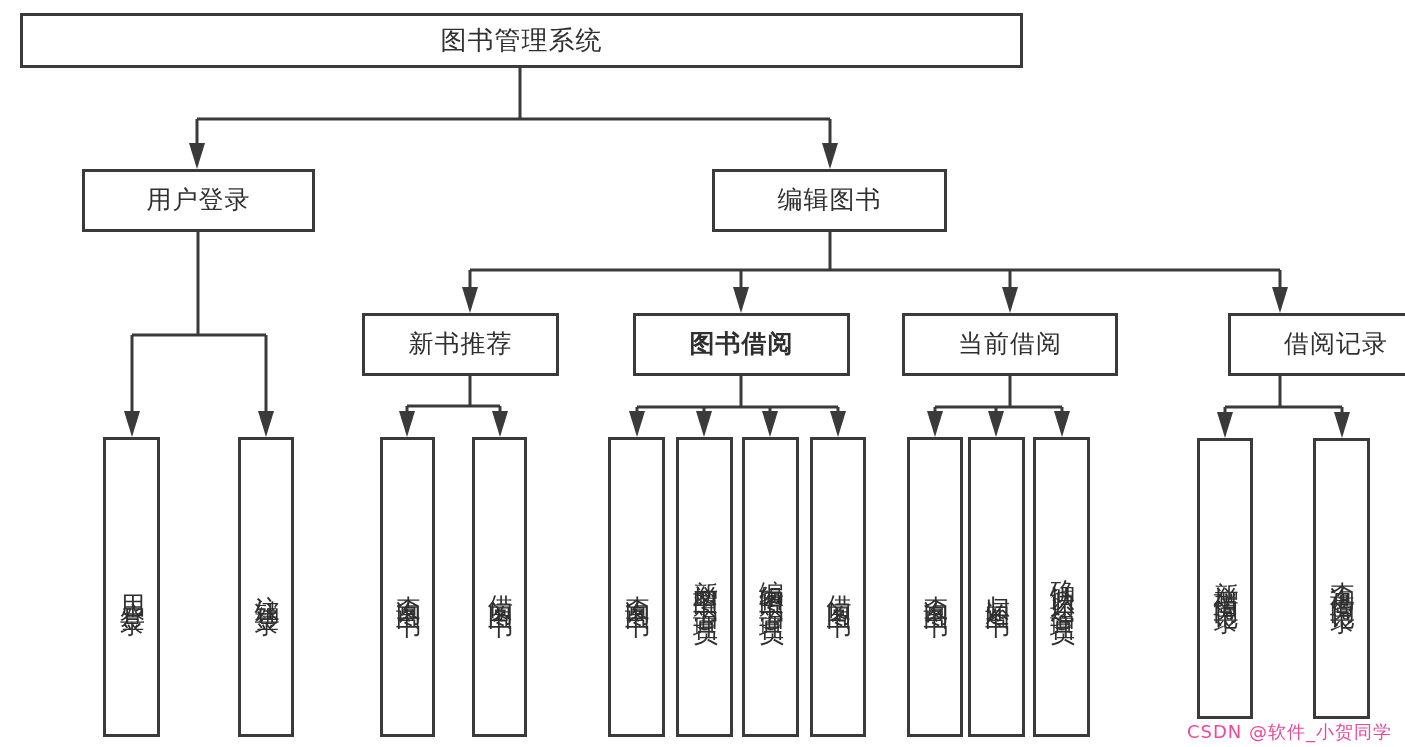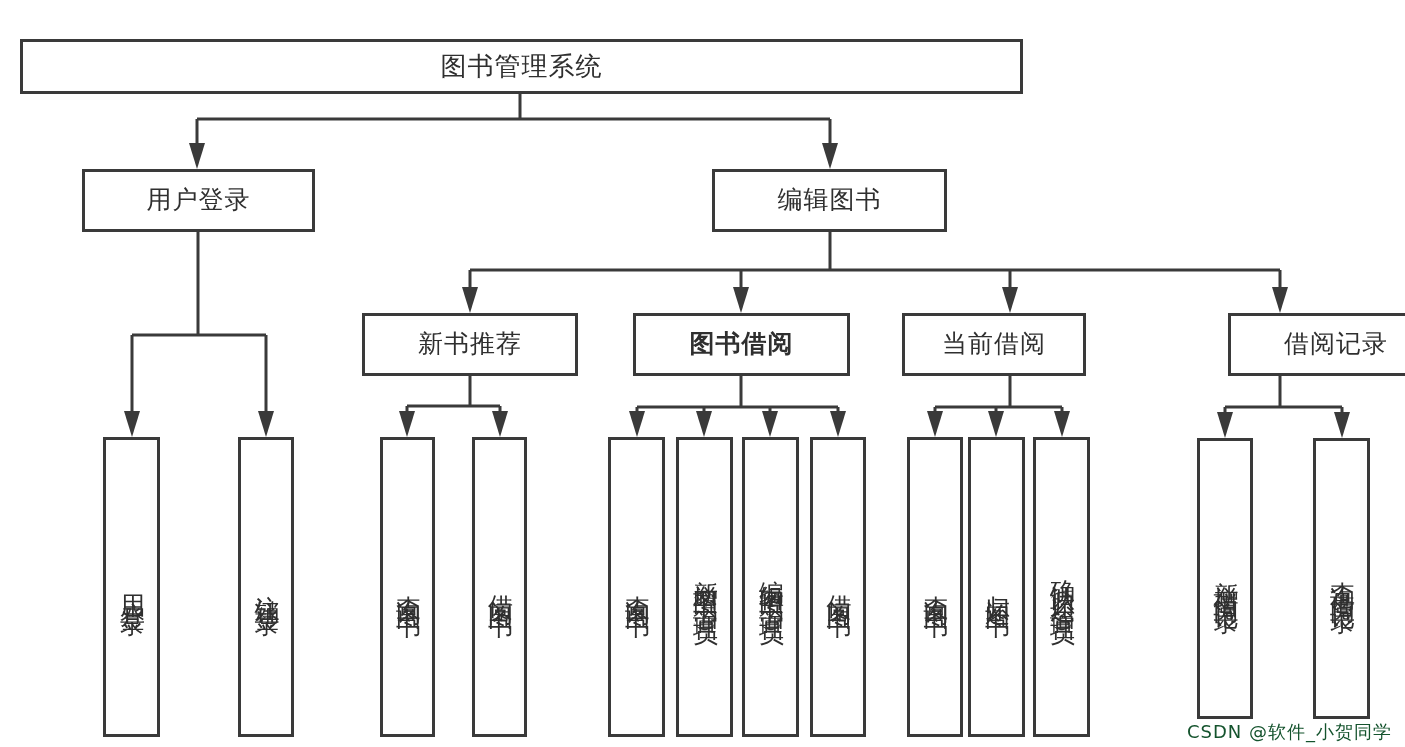--- a/index.html
+++ b/index.html
@@ -49,21 +49,21 @@
     font-size: 25px;
     letter-spacing: 6px;
     white-space: nowrap;
   }
   .watermark {
     position: absolute;
     right: 13px;
     bottom: 3px;
     font-size: 18px;
     letter-spacing: 1px;
-    color: #14532d;
+    color: #ec4899;
     white-space: nowrap;
   }
 </style>
 </head>
 <body>
 
 <div class="canvas">
 
   <svg class="connectors" viewBox="0 0 1405 747" xmlns="http://www.w3.org/2000/svg">
     <g stroke="#3a3a3a" stroke-width="3" fill="none">
@@ -105,28 +105,28 @@
 
       <polygon points="927,411 943,411 935,437"></polygon>
       <polygon points="988,411 1004,411 996,437"></polygon>
       <polygon points="1054,411 1070,411 1062,437"></polygon>
 
       <polygon points="1217,412 1233,412 1225,438"></polygon>
       <polygon points="1334,412 1350,412 1342,438"></polygon>
     </g>
   </svg>
 
-  <div class="box h root" style="left:20px; top:13px; width:1003px; height:55px;margin-top:26px;">图书管理系统</div>
+  <div class="box h root" style="left:20px; top:13px; width:1003px; height:55px;">图书管理系统</div>
 
   <div class="box h" style="left:82px; top:169px; width:233px; height:63px;">用户登录</div>
   <div class="box h" style="left:712px; top:169px; width:235px; height:63px;">编辑图书</div>
 
-  <div class="box h" style="left:362px; top:313px; width:216px; height:63px;">新书推荐</div>
+  <div class="box h" style="left:362px; top:313px; width:197px; height:63px;">新书推荐</div>
   <div class="box h" style="left:633px; top:313px; width:217px; height:63px;font-weight:bold;">图书借阅</div>
-  <div class="box h" style="left:902px; top:313px; width:184px; height:63px;">当前借阅</div>
+  <div class="box h" style="left:902px; top:313px; width:216px; height:63px;">当前借阅</div>
   <div class="box h" style="left:1228px; top:313px; width:216px; height:63px;">借阅记录</div>
 
   <div class="box v" style="left:103px; top:437px; width:57px; height:300px;">用户登录</div>
   <div class="box v" style="left:238px; top:437px; width:56px; height:300px;">注销登录</div>
 
   <div class="box v" style="left:380px; top:437px; width:55px; height:300px;">查询图书</div>
   <div class="box v" style="left:472px; top:437px; width:55px; height:300px;">借阅图书</div>
 
   <div class="box v" style="left:608px; top:437px; width:57px; height:300px;">查询图书</div>
   <div class="box v" style="left:676px; top:437px; width:57px; height:300px;">新增图书（管理员）</div>

